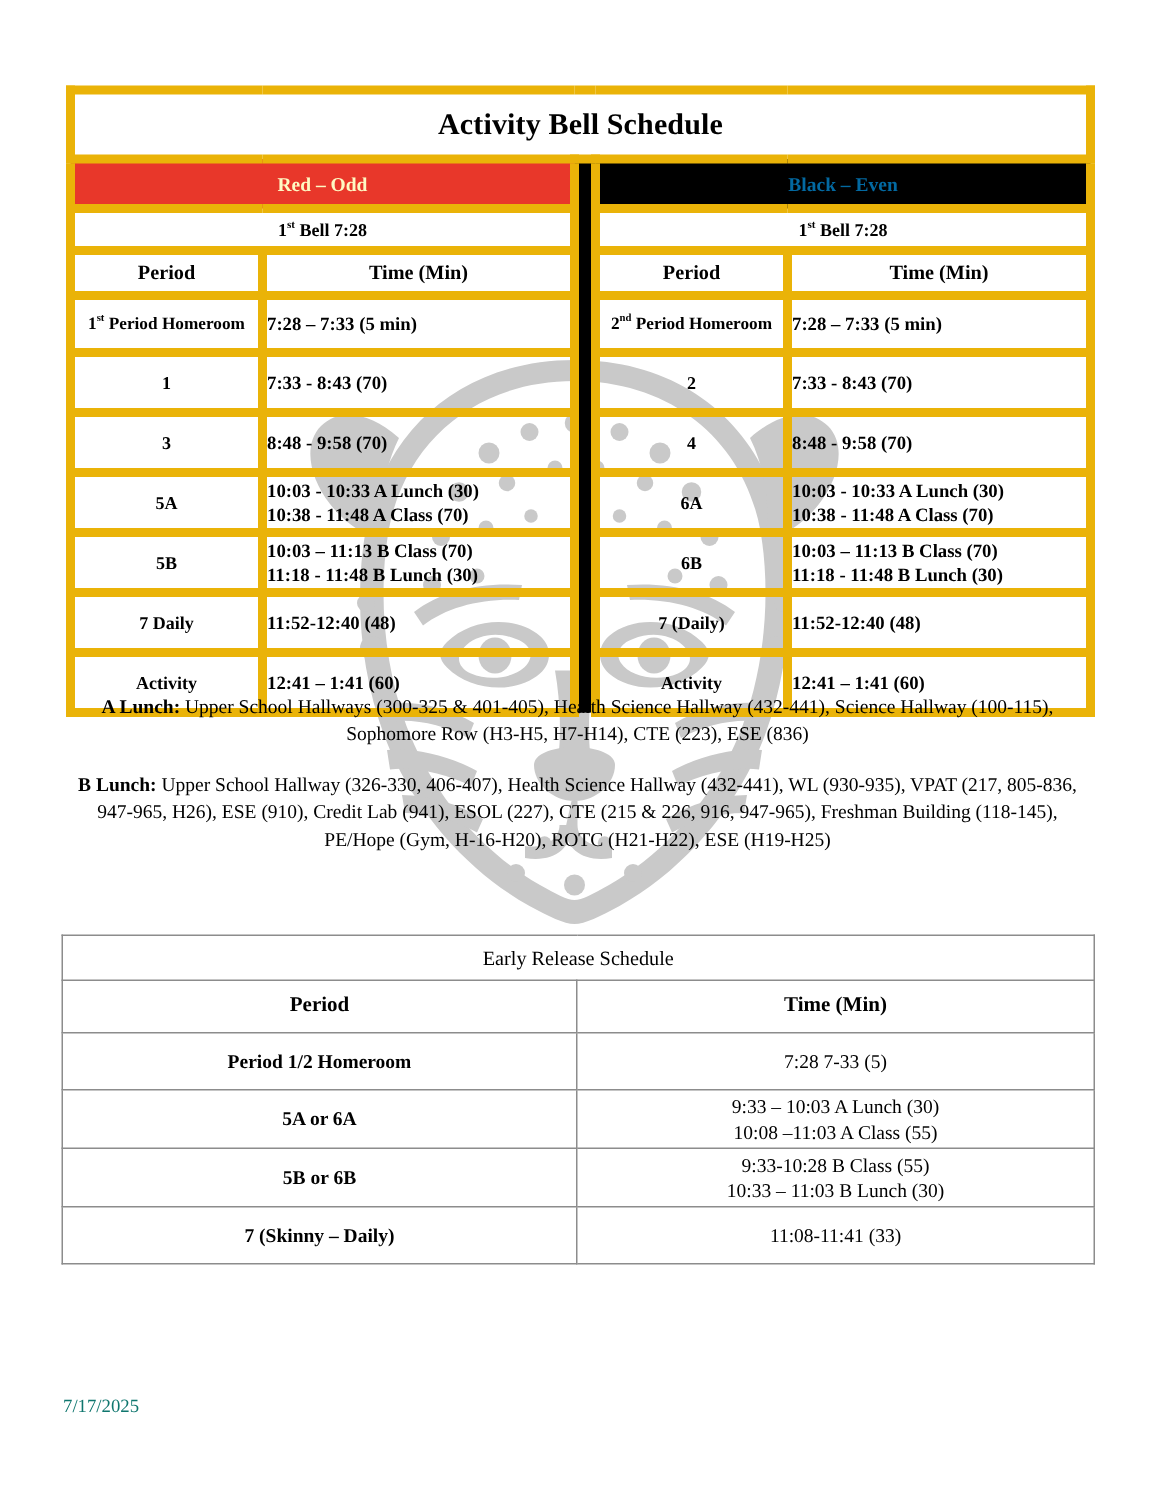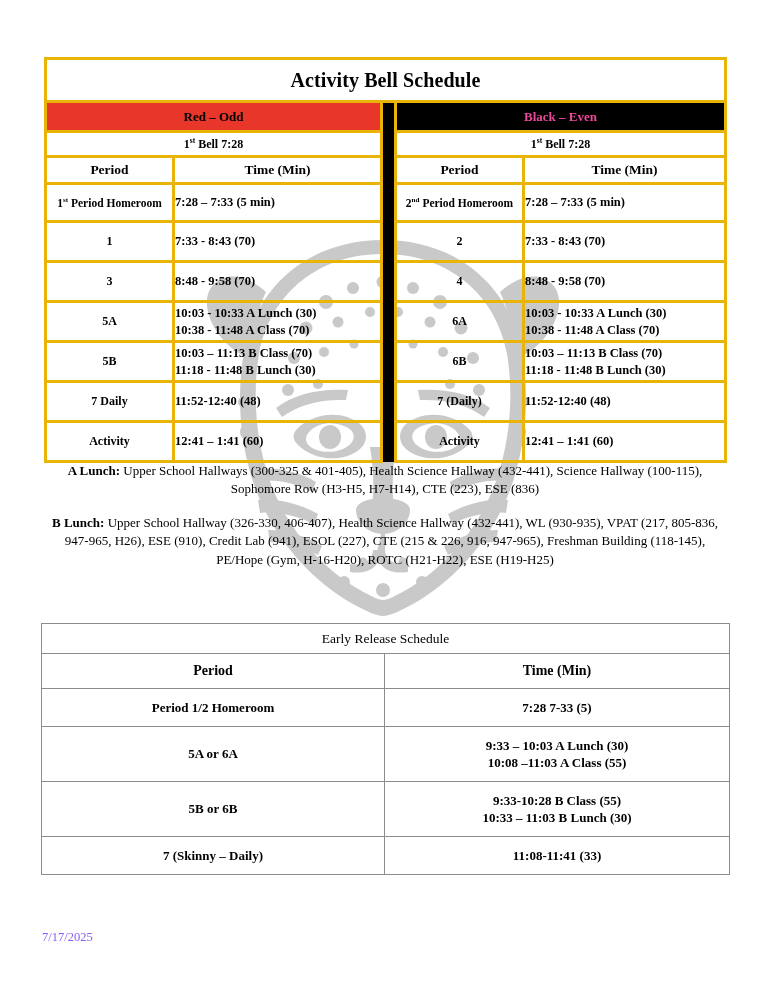--- a/index.html
+++ b/index.html
@@ -45,42 +45,42 @@
     top: 57px;
     width: 680px;
   }
   table.bell {
     border-collapse: collapse;
     width: 680px;
     table-layout: fixed;
     background: transparent;
   }
   table.bell td {
-    border: 3px solid #eab308;
+    border: 6px solid #eab308;
     padding: 0;
     vertical-align: middle;
     background: transparent;
   }
   .doc-title {
     text-align: center;
     font-weight: bold;
     font-size: 20px;
     letter-spacing: 0.1px;
     height: 40px;
     line-height: 40px;
   }
   .band {
     text-align: center;
     font-weight: bold;
     font-size: 13px;
     height: 27px;
     line-height: 27px;
   }
-  .band.red { background: #e8372a; color: #000000; }
-  .band.black { background: #000000; color: #ec4899; }
+  .band.red { background: #e8372a; color: #fef9c3; }
+  .band.black { background: #000000; color: #0369a1; }
   .divider-cell {
     background: #000000 !important;
     border-left: 1px solid #ffffff !important;
     border-right: 1px solid #ffffff !important;
     border-top: none !important;
     border-bottom: none !important;
     padding: 0 !important;
     width: 14px;
   }
   .bell-sub {
@@ -164,35 +164,35 @@
     line-height: 34px;
   }
   .early-per {
     text-align: center;
     font-weight: bold;
     font-size: 13px;
     padding: 6px 2px;
   }
   .early-tim {
     text-align: center;
-    font-weight: bold;
+    font-weight: normal;
     font-size: 13px;
     padding: 6px 2px;
     line-height: 1.34;
   }
   .e1 { height: 38px; }
-  .e2 { height: 55px; }
+  .e2 { height: 39px; }
 
   
   #footer-date {
     position: absolute;
     left: 42px;
     top: 930px;
     font-size: 12.5px;
-    color: #8b5cf6;
+    color: #0f766e;
   }
 </style>
 </head>
 <body>
 
 <div id="watermark">
   <svg viewBox="0 0 470 400" xmlns="http://www.w3.org/2000/svg" aria-hidden="true">
     <g fill="#c9c9c9">
 
       <path d="M235 8 C160 8 108 55 96 120 C88 165 92 215 108 258 C126 306 162 348 205 372 C218 379 228 384 235 384 C242 384 252 379 265 372 C308 348 344 306 362 258 C378 215 382 165 374 120 C362 55 310 8 235 8 Z

